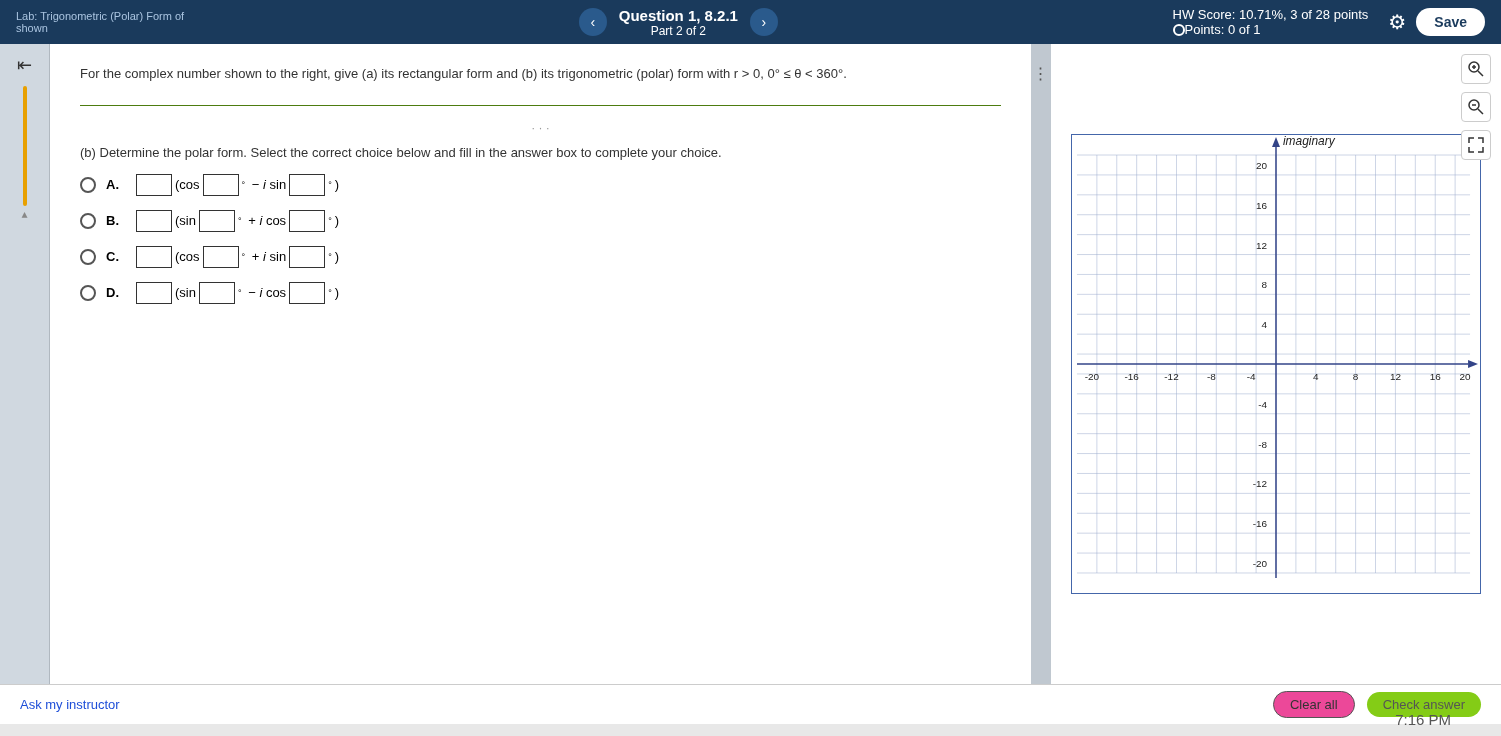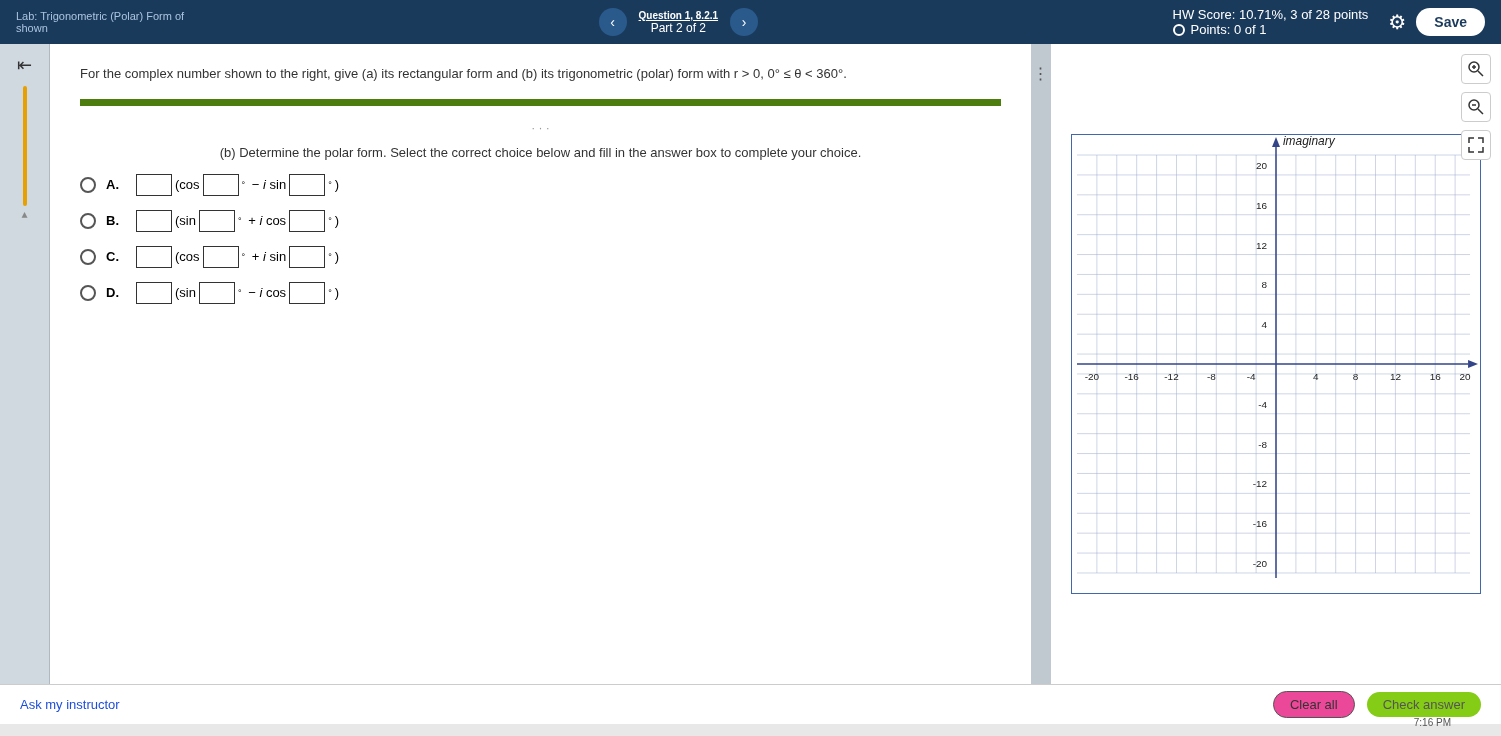--- a/index.html
+++ b/index.html
@@ -13,48 +13,48 @@
       align-items: center;
       padding: 8px 16px;
       height: 44px;
       position: relative;
     }
     .header-title { flex: 0 0 auto; }
     .header-title .lab-label { font-size: 11px; color: #aac4e0; }
     .header-nav { flex: 1; display: flex; align-items: center; justify-content: center; gap: 12px; }
     .nav-arrow { background: #2a5a8c; border: none; color: white; width: 28px; height: 28px; border-radius: 50%; cursor: pointer; font-size: 14px; display: flex; align-items: center; justify-content: center; }
     .question-info { text-align: center; }
-    .question-info .q-title { font-size: 10px; font-weight: bold; text-decoration: underline; }
+    .question-info .q-title { font-size: 15px; font-weight: bold; }
     .question-info .q-part { font-size: 12px; color: #ffffff; }
     .header-score { flex: 0 0 auto; margin-right: 20px; text-align: right; }
     .header-score .hw-score { font-size: 13px; }
-    .header-score .points { font-size: 13px; display: flex; align-items: center; gap: 6px; }
+    .header-score .points { font-size: 13px; display: flex; align-items: center; gap: 0; }
     .circle-icon { width: 12px; height: 12px; border-radius: 50%; border: 2px solid white; display: inline-block; }
     .header-actions { display: flex; align-items: center; gap: 10px; }
     .gear-btn { background: none; border: none; color: white; font-size: 20px; cursor: pointer; }
     .save-btn { background: white; color: #1a3a5c; border: none; padding: 6px 18px; border-radius: 20px; font-weight: bold; font-size: 14px; cursor: pointer; }
 
     
     .main-content { display: flex; height: calc(736px - 56px - 40px); }
 
     
     .left-sidebar { width: 50px; background: #d0d8e0; display: flex; flex-direction: column; align-items: center; padding-top: 10px; border-right: 1px solid #b0b8c0; }
     .back-btn { background: none; border: none; font-size: 18px; cursor: pointer; color: #333; }
 
     
     .question-area { flex: 1; background: white; padding: 20px 30px; overflow-y: auto; position: relative; }
-    .question-text { font-size: 13px; color: #333; line-height: 1.5; border-bottom: 7px solid #4d7c0f; padding-bottom: 15px; margin-bottom: 15px; }
+    .question-text { font-size: 13px; color: #333; line-height: 1.5; border-bottom: 1px solid #4d7c0f; padding-bottom: 21px; margin-bottom: 15px; }
     .divider-dots { text-align: center; color: #999; font-size: 12px; margin: 10px 0; }
 
     .part-a { margin-bottom: 18px; }
     .part-a-text { font-size: 13px; color: #333; }
     .answer-value { font-weight: bold; color: #333; font-size: 14px; border-bottom: 1px solid #333; padding: 0 4px; }
 
     .part-b { margin-bottom: 18px; }
-    .part-b-text { font-size: 13px; color: #333; margin-bottom: 14px; text-align: center; }
+    .part-b-text { font-size: 13px; color: #333; margin-bottom: 14px; }
 
     .choices { display: flex; flex-direction: column; gap: 14px; }
     .choice-item { display: flex; align-items: center; gap: 10px; }
     .radio-btn { appearance: none; width: 16px; height: 16px; border: 2px solid #555; border-radius: 50%; cursor: pointer; flex-shrink: 0; }
     .radio-btn:checked { background: #1a3a5c; border-color: #1a3a5c; }
     .choice-label { font-weight: bold; font-size: 13px; min-width: 20px; }
     .choice-expr { font-size: 13px; display: flex; align-items: center; gap: 3px; }
     .input-box { width: 36px; height: 22px; border: 1px solid #333; padding: 2px 4px; font-size: 12px; text-align: center; }
     .superscript { font-size: 9px; vertical-align: super; }
 
@@ -71,21 +71,21 @@
       border-top: 1px solid #ccc;
       display: flex;
       align-items: center;
       justify-content: space-between;
       padding: 0 20px;
     }
     .ask-instructor { font-size: 13px; color: #1d4ed8; cursor: pointer; }
     .bottom-actions { display: flex; align-items: center; gap: 12px; }
     .clear-all-btn { background: #ec4899; border: 1px solid #555; padding: 5px 16px; border-radius: 20px; font-size: 13px; cursor: pointer; color: #333; }
     .check-answer-btn { background: #84cc16; border: none; padding: 5px 16px; border-radius: 20px; font-size: 13px; cursor: pointer; color: #555; }
-    .time-display { font-size: 10px; color: #555; position: absolute; bottom: 8px; right: 50px; text-align: center; }
+    .time-display { font-size: 15px; color: #555; position: absolute; bottom: 8px; right: 50px; text-align: center; }
 
     
     .graph-svg { border: 1px solid #4466aa; background: white; }
     .grid-line { stroke: #99aacc; stroke-width: 0.5; }
     .axis-line { stroke: #334488; stroke-width: 1.5; }
     .axis-label { font-size: 10px; fill: #222; }
     .axis-title { font-size: 12px; fill: #222; font-style: italic; }
 
     .vertical-bar { width: 20px; background: #c0c8d0; display: flex; flex-direction: column; align-items: center; padding-top: 20px; cursor: pointer; }
   </style>

